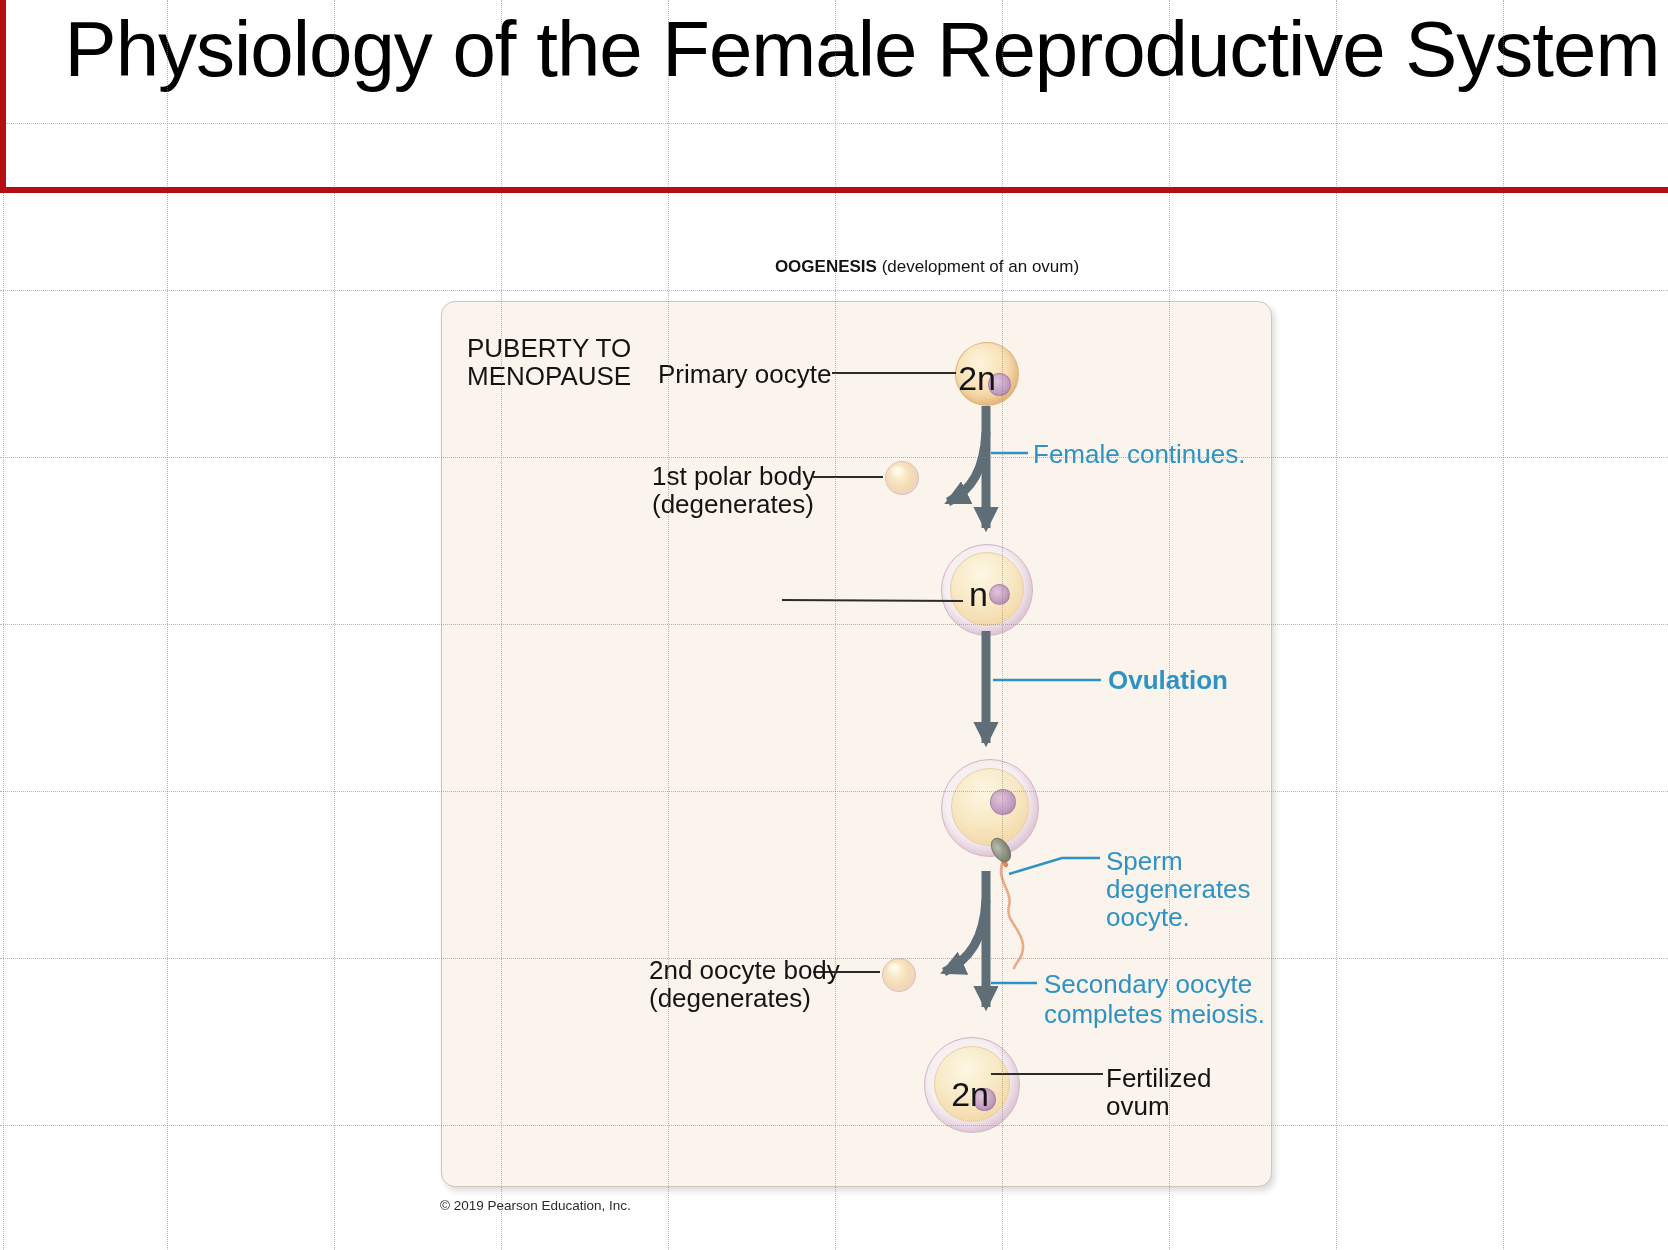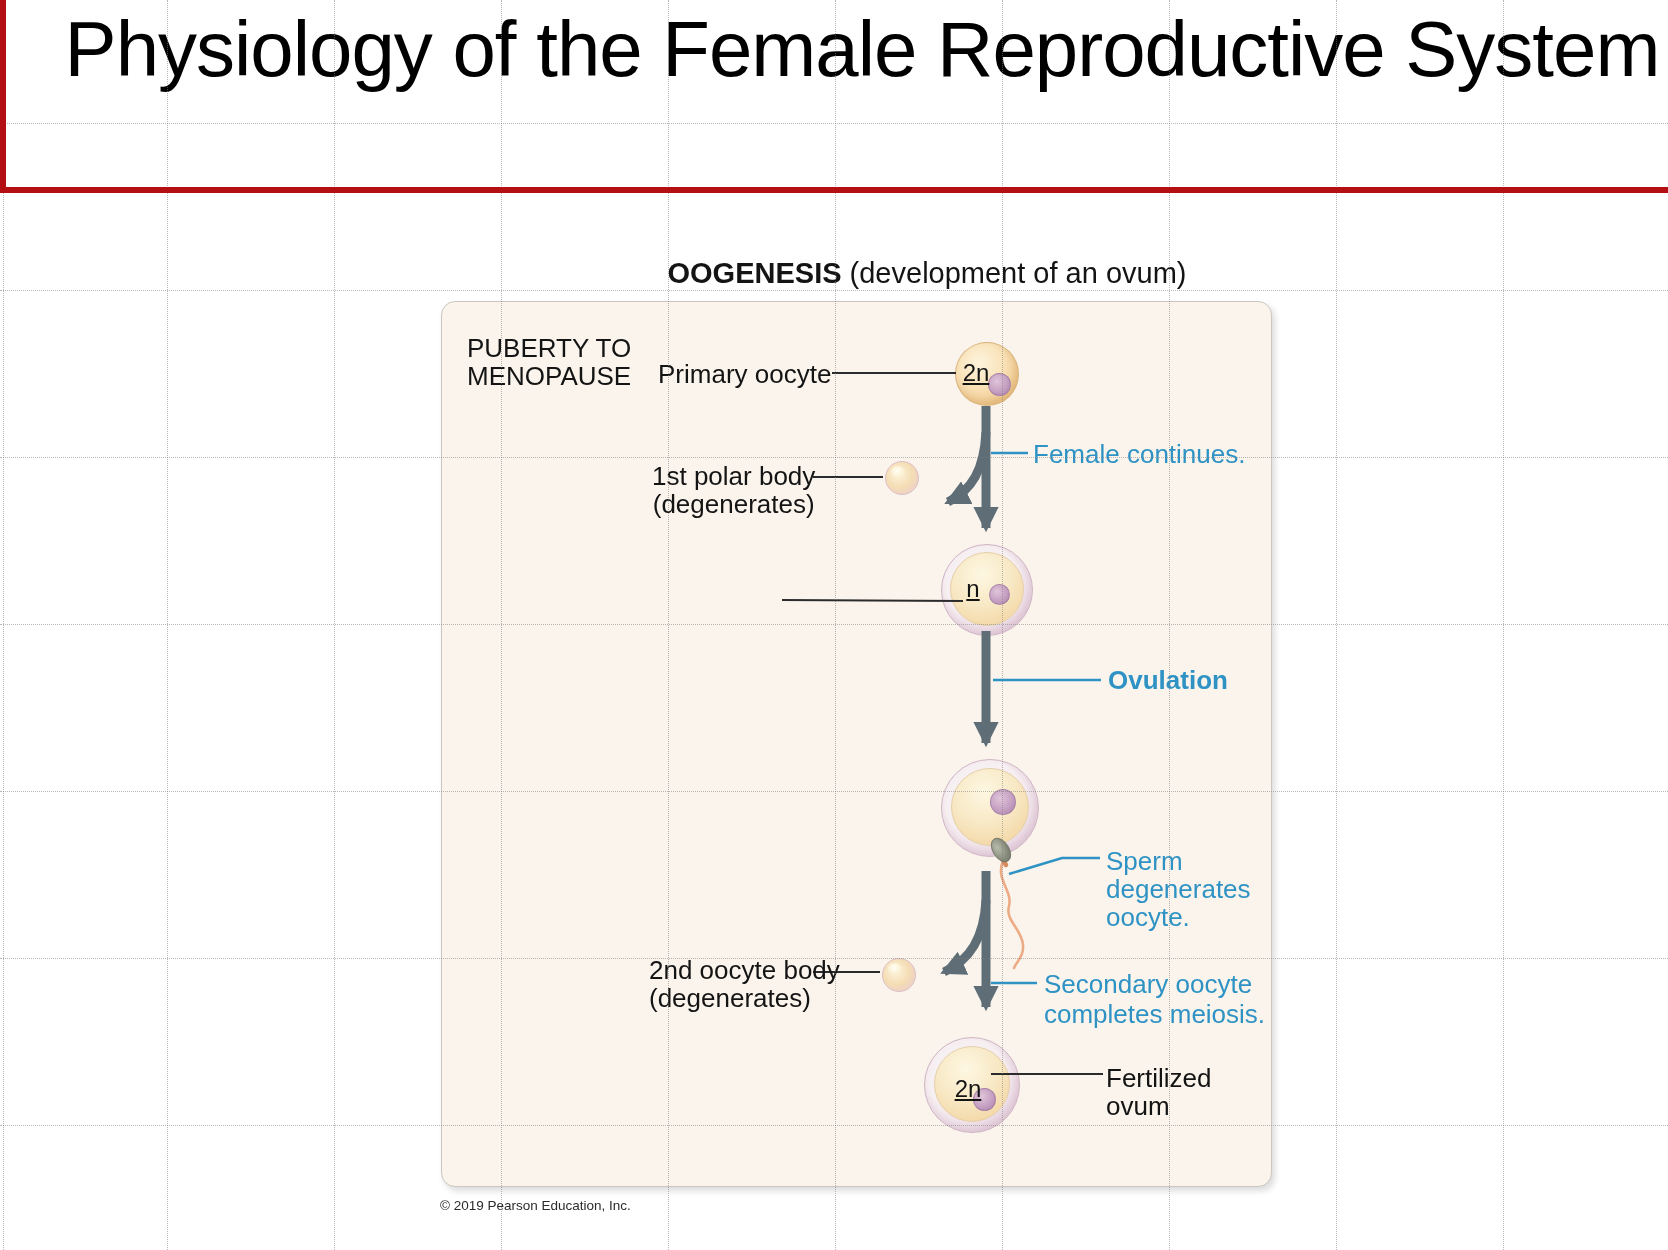--- a/index.html
+++ b/index.html
@@ -13,21 +13,21 @@
   .gl-v{position:absolute; top:0; bottom:0; width:0; border-left:1px dotted rgba(125,125,125,.55);}
   
   #title-block{
     position:absolute; left:0; top:0; width:100%; height:188px; z-index:20;
     display:flex; align-items:flex-start; justify-content:center; 
     font-size:78px; line-height:1.28; letter-spacing:-1px; color:#000; white-space:normal;margin-left:28px;
   }
   #red-rule{position:absolute; left:0; top:187px; width:100%; height:6px; background:var(--accent-red); z-index:45;}
   #red-edge{position:absolute; left:0; top:0; width:6px; height:193px; background:var(--accent-red); z-index:45;}
   
-  #subtitle{position:absolute; left:527px; top:257px; width:800px; text-align:center; font-size:29px; z-index:20;}
+  #subtitle{position:absolute; left:527px; top:257px; width:800px; text-align:center; font-size:17px; z-index:20;}
   #subtitle .b{font-weight:bold;}
   
   #panel{
     position:absolute; left:441px; top:301px; width:829px; height:884px; z-index:5;
     background:var(--panel-bg); border:1.5px solid #cbc6c0; border-radius:14px;
     box-shadow:3px 4px 6px rgba(0,0,0,.14);
   }
   #panel .lbl{position:absolute; font-size:26px; line-height:28px; white-space:pre-line; z-index:15; color:#141414;}
   #panel .blue{color:var(--annotation-blue);}
   .cell{position:absolute; border-radius:50%; z-index:6;}
@@ -51,41 +51,41 @@
     background:radial-gradient(circle at 38% 35%, #e0c4d9 0%, #c5a0c2 55%, #a981a8 100%);
     border:1px solid rgba(150,110,150,.55);
   }
   .polar{
     position:absolute; border-radius:50%; z-index:6;
     background:radial-gradient(circle at 40% 38%, #fdf4de 0%, #f4ddb4 48%, #efd2c4 76%, #ecd3da 100%);
     border:1px solid #dcbfc4;
   }
   .polar .glare{position:absolute; left:5px; top:4px; width:14px; height:12px; border-radius:50%;
     background:radial-gradient(circle at 45% 40%, #fffdf5 0%, #fbeecd 70%, rgba(250,235,200,0) 100%);}
-  .ploidy{position:absolute; font-size:24px; z-index:15; text-align:center;text-decoration:underline;}
+  .ploidy{position:absolute; font-size:34px; z-index:15; text-align:right;}
   #flow-svg{position:absolute; left:0; top:0; z-index:10;}
   #copyright{position:absolute; left:440px; top:1198px; font-size:13.5px; color:#2b2b2b; z-index:20;}
 </style>
 </head>
 <body>
 
 <div id="slide">
 
   <div id="title-block">Physiology of the Female Reproductive System</div>
   <div id="red-edge"></div>
   <div id="red-rule"></div>
 
   <div id="subtitle"><span class="b">OOGENESIS</span><span> (development of an ovum)</span></div>
 
   <div id="panel">
 
     <div class="lbl" style="left:25px; top:32px;">PUBERTY TO
 MENOPAUSE</div>
     <div class="lbl" style="left:216px; top:58px;">Primary oocyte</div>
-    <div class="lbl" style="left:210px; top:160px;text-align:center;">1st polar body
+    <div class="lbl" style="left:210px; top:160px;">1st polar body
 (degenerates)</div>
     <div class="lbl" style="left:207px; top:654px;">2nd oocyte body
 (degenerates)</div>
     <div class="lbl" style="left:664px; top:762px;">Fertilized
 ovum</div>
 
     <div class="lbl blue" style="left:591px; top:138px;">Female continues.</div>
     <div class="lbl blue" style="left:666px; top:364px;font-weight:bold;">Ovulation</div>
     <div class="lbl blue" style="left:664px; top:545px;">Sperm
 degenerates

